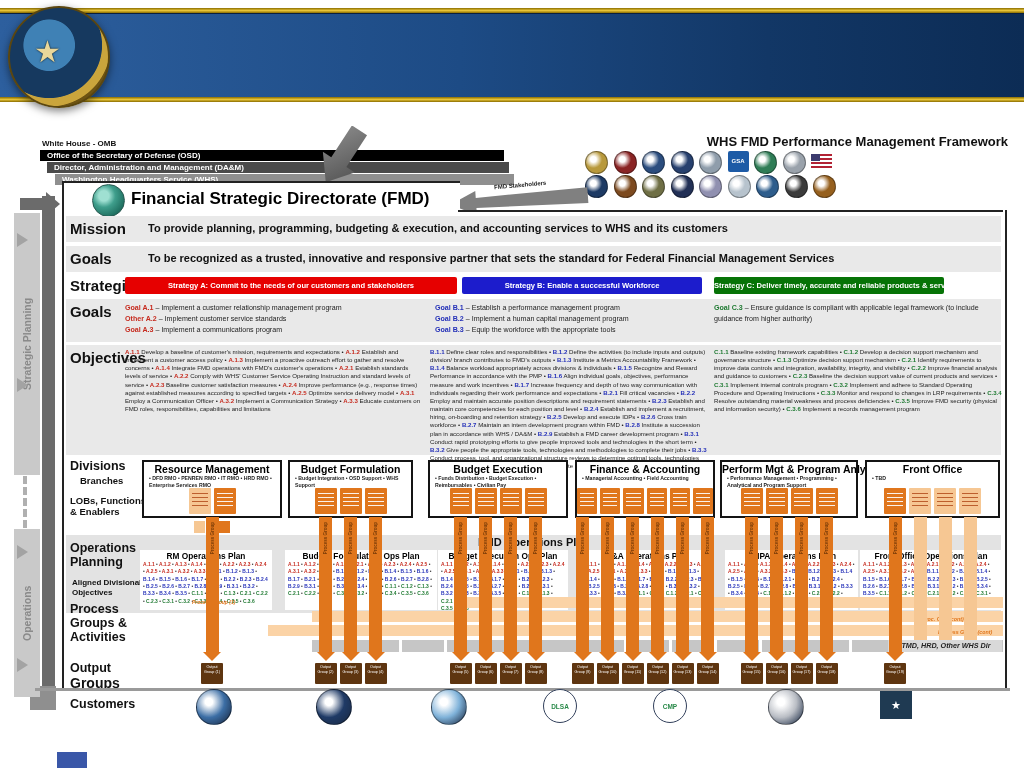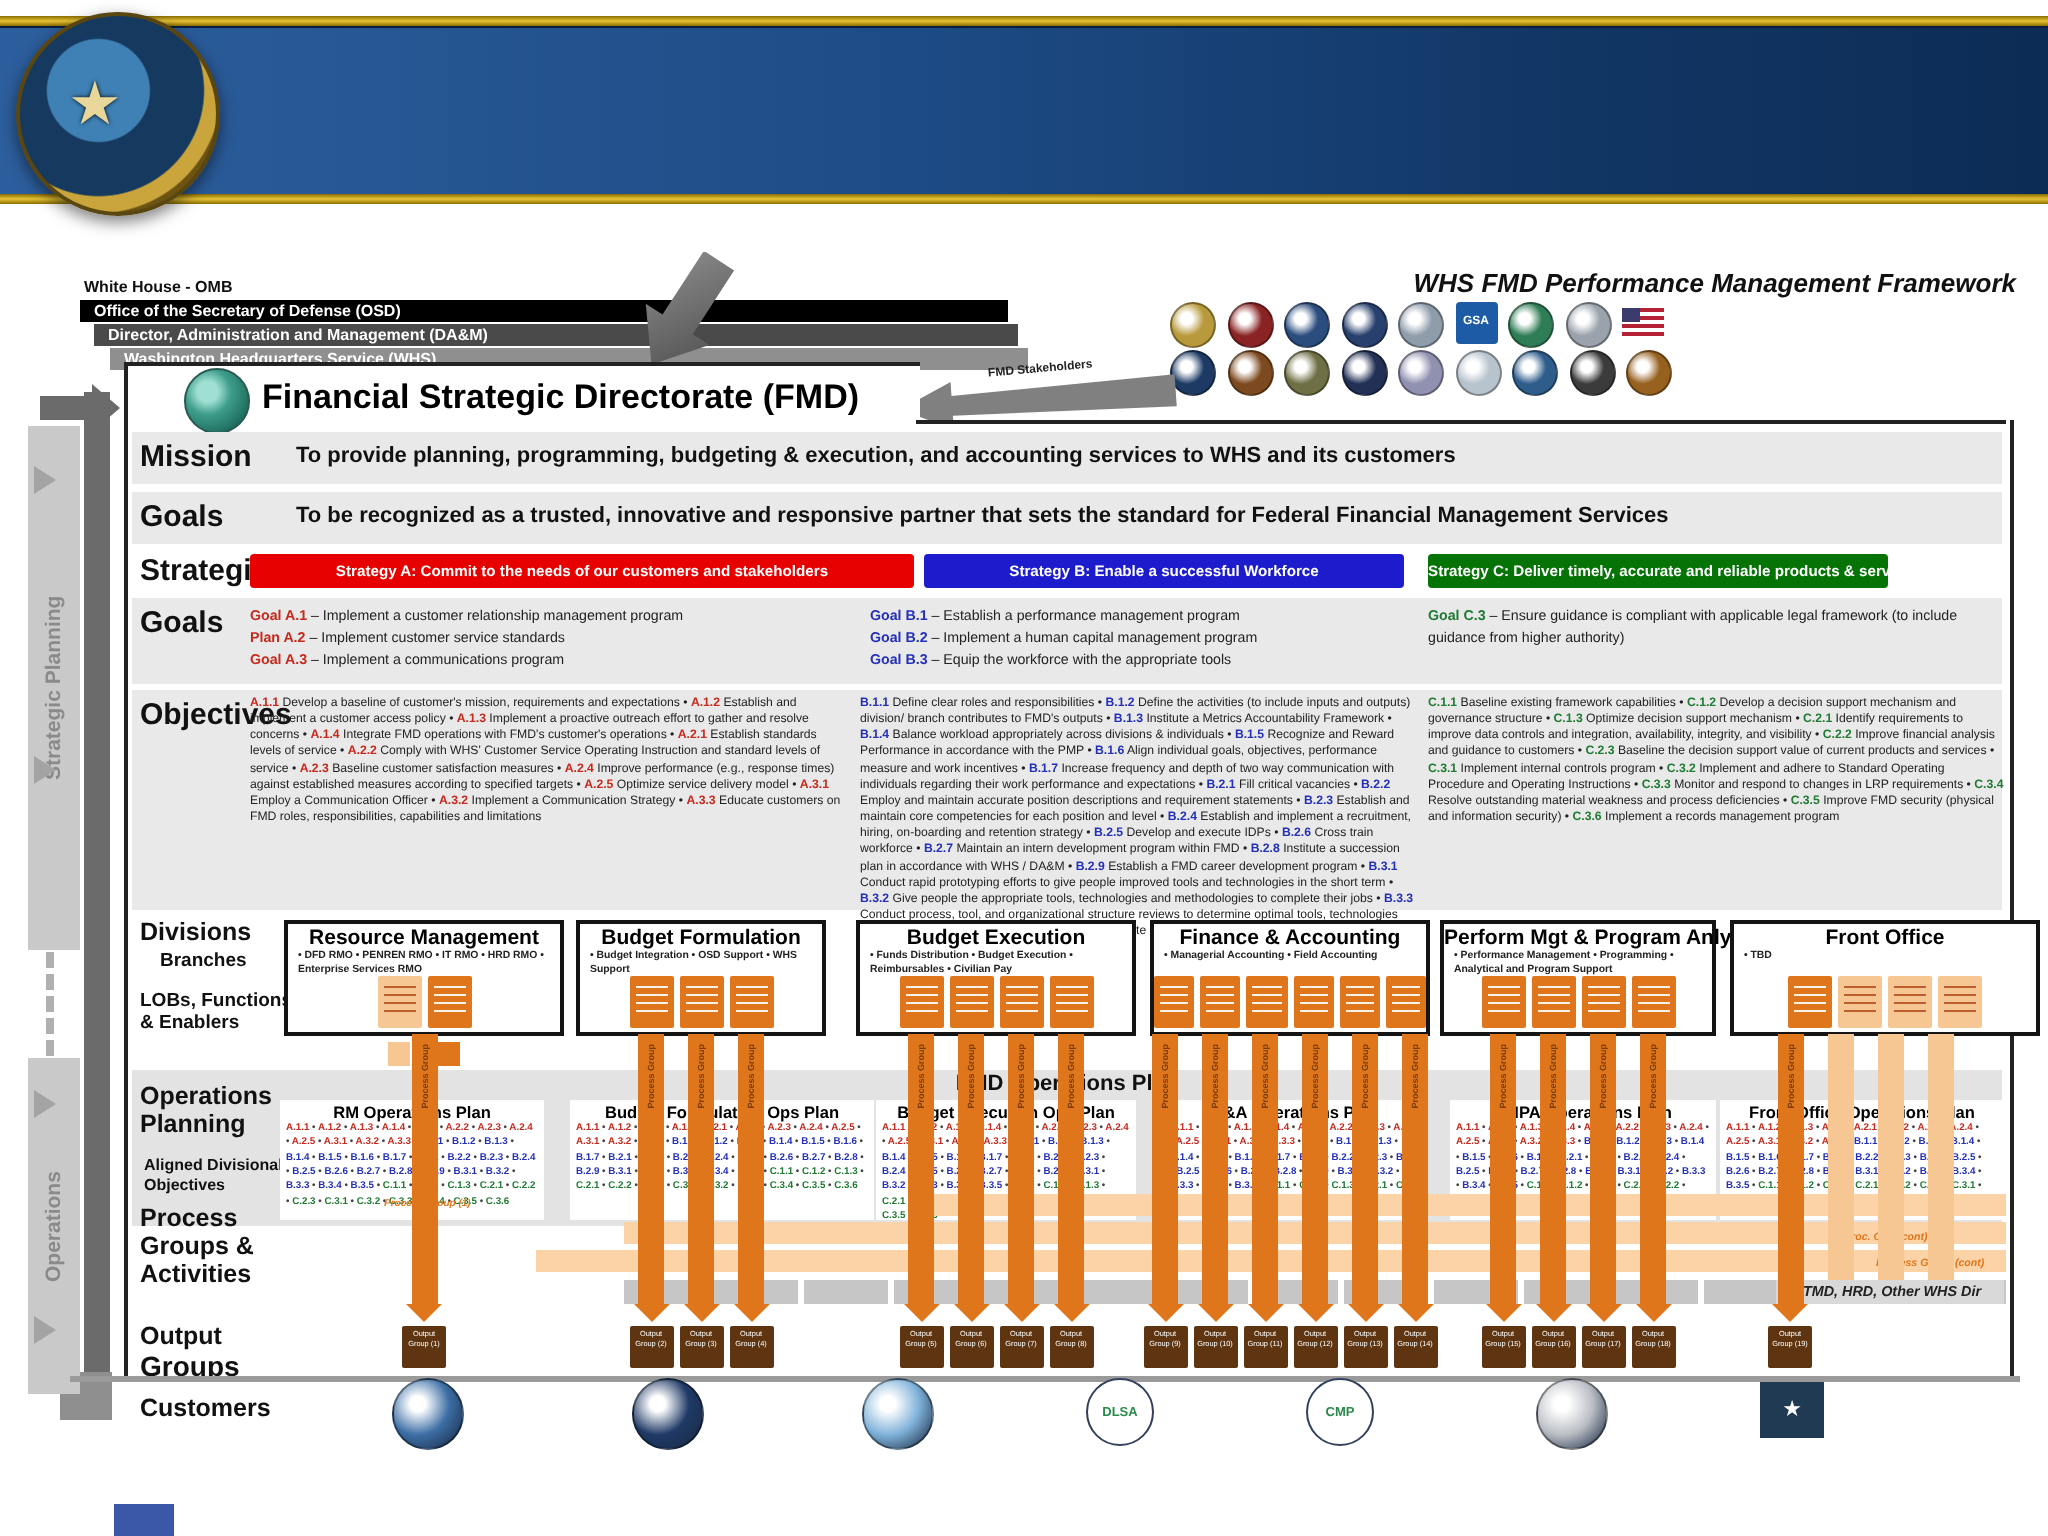--- a/index.html
+++ b/index.html
@@ -21,21 +21,21 @@
      box-shadow:0 3px 8px rgba(0,0,0,.5);border:2px solid #5a4610;}
   .dod-star{left:34px;top:26px;font-size:30px;color:#e9d79a;text-shadow:0 0 2px #000;}
 
   
   .orgbar{height:11px;font-size:8px;font-weight:bold;line-height:11px;padding-left:7px;white-space:nowrap;}
   .ob0{left:35px;top:138px;width:455px;background:#fff;color:#111;}
   .ob1{left:40px;top:150px;width:457px;background:#000;color:#fff;}
   .ob2{left:47px;top:162px;width:455px;background:#4a4a4a;color:#fff;}
   .ob3{left:55px;top:174px;width:452px;background:#8f8f8f;color:#fff;}
 
-  .fw-title{right:16px;top:134px;font-size:13px;font-weight:bold;font-style:italic;color:#111;}
+  .fw-title{right:16px;top:134px;font-size:13px;font-weight:bold;color:#111;}
 
   
   .fmd-notch{left:62px;top:181px;width:396px;height:29px;background:#fff;
      border-top:2px solid #222;border-left:2px solid #222;}
   .panel{left:62px;top:210px;width:941px;height:478px;background:#fff;
      border-left:2px solid #222;border-right:2px solid #222;border-bottom:2px solid #222;}
   .panel-topline{left:458px;top:210px;width:545px;height:2px;background:#222;}
   .globe{left:92px;top:184px;width:31px;height:31px;border-radius:50%;
      background:radial-gradient(circle at 35% 35%,#9fe0d2 0 18%,#3f9e8c 40%,#1f6f60 75%,#154f45);
      border:1px solid #2a5a52;}
@@ -208,21 +208,21 @@
 
   <div class="abs row-label" style="left:70px;top:277px;font-size:15px;">Strategies</div>
   <div class="abs strat-pill" style="left: 125px; top: 277px; width: 332px; background: rgb(230, 0, 0);">Strategy A: Commit to the needs of our customers and stakeholders</div>
   <div class="abs strat-pill" style="left: 462px; top: 277px; width: 240px; background: rgb(28, 28, 204);">Strategy B: Enable a successful Workforce</div>
   <div class="abs strat-pill" style="left: 714px; top: 277px; width: 230px; background: rgb(6, 115, 6);">Strategy C: Deliver timely, accurate and reliable products &amp; services</div>
 
   <div class="abs graybg" style="left:66px;top:299px;width:935px;height:43px;"></div>
   <div class="abs row-label" style="left:70px;top:303px;font-size:15px;">Goals</div>
   <div class="abs" style="left:125px;top:303px;width:302px;">
       <div class="goal-line"><span class="goal-code" style="color: rgb(198, 42, 30);">Goal A.1</span> – Implement a customer relationship management program</div>
-      <div class="goal-line"><span class="goal-code" style="color: rgb(198, 42, 30);">Plan A.2</span> – Implement customer service standards</div>
+      <div class="goal-line"><span class="goal-code" style="color: rgb(198, 42, 30);">Other A.2</span> – Implement customer service standards</div>
       <div class="goal-line"><span class="goal-code" style="color: rgb(198, 42, 30);">Goal A.3</span> – Implement a communications program</div>
     </div>
   <div class="abs" style="left:435px;top:303px;width:272px;">
       <div class="goal-line"><span class="goal-code" style="color: rgb(36, 48, 184);">Goal B.1</span> – Establish a performance management program</div>
       <div class="goal-line"><span class="goal-code" style="color: rgb(36, 48, 184);">Goal B.2</span> – Implement a human capital management program</div>
       <div class="goal-line"><span class="goal-code" style="color: rgb(36, 48, 184);">Goal B.3</span> – Equip the workforce with the appropriate tools</div>
     </div>
   <div class="abs" style="left:714px;top:303px;width:288px;">
       <div class="goal-line"><span class="goal-code" style="color: rgb(31, 122, 50);">Goal C.3</span> – Ensure guidance is compliant with applicable legal framework (to include guidance from higher authority)</div>
     </div>
@@ -318,21 +318,21 @@
             <div class="lob-lines"></div>
           </div>
           <div class="lob dark">
             <div class="lob-lines"></div>
           </div>
           <div class="lob dark">
             <div class="lob-lines"></div>
           </div>
         </div>
       </div>
-      <div class="abs divbox" style="left: 865px; width: 155px;">
+      <div class="abs divbox" style="left: 865px; width: 135px;">
         <div class="dtitle">Front Office</div>
         <div class="dbranches">• TBD</div>
         <div class="lobrow">
           <div class="lob dark">
             <div class="lob-lines"></div>
           </div>
           <div class="lob light">
             <div class="lob-lines"></div>
           </div>
           <div class="lob light">

